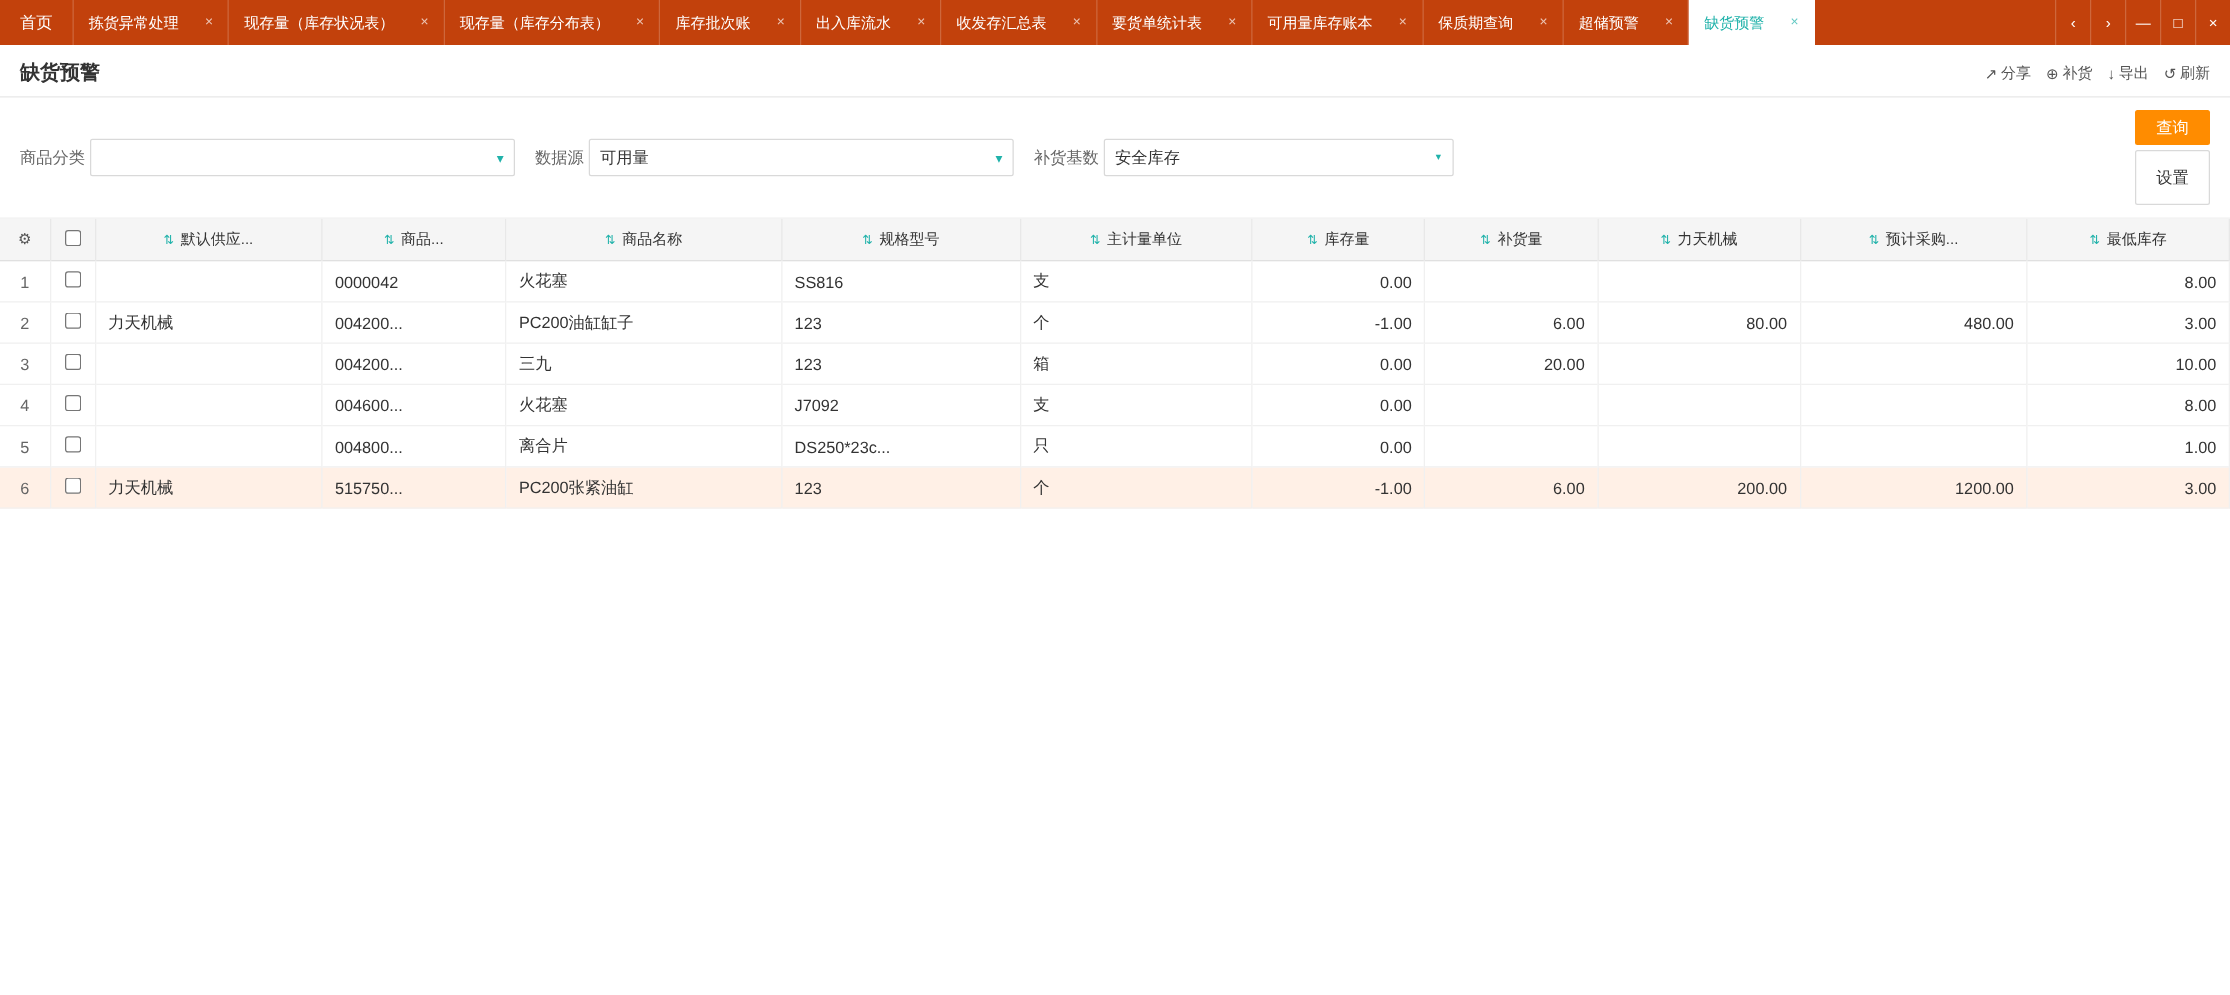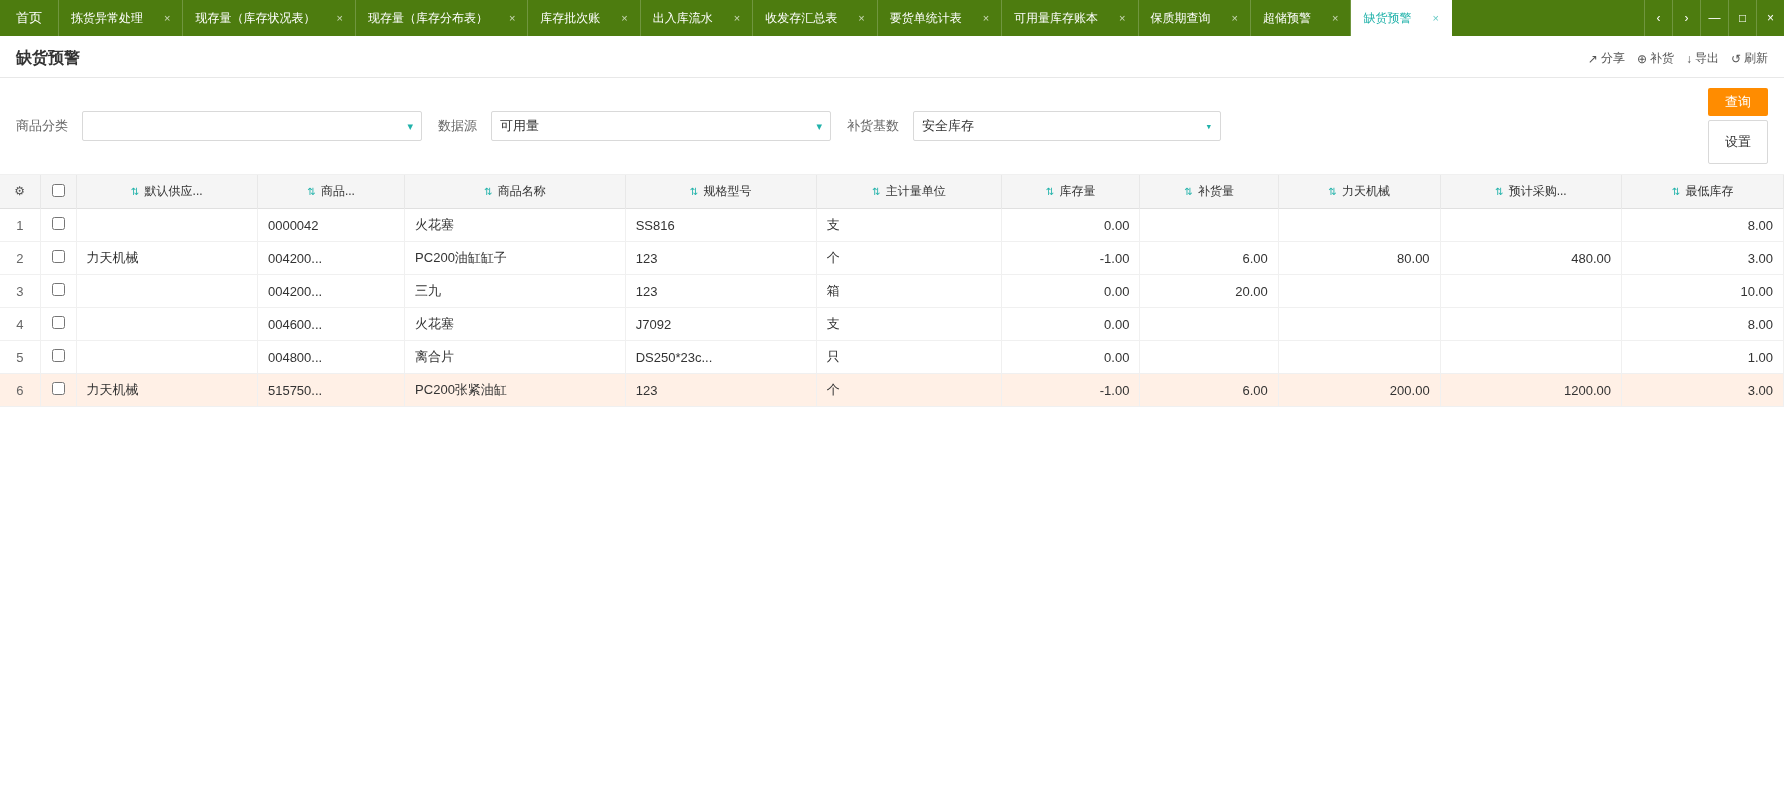--- a/index.html
+++ b/index.html
@@ -2,21 +2,21 @@
 <html><head>
   <meta charset="utf-8">
   <style>
     * { margin: 0; padding: 0; box-sizing: border-box; }
     body { font-family: 'Microsoft YaHei', Arial, sans-serif; font-size: 13px; background: #f5f5f5; color: #333; overflow: hidden; }
 
     
     .top-nav {
       display: flex;
       align-items: center;
-      background: #4d7c0f;
+      background: #c2410c;
       height: 36px;
       overflow: hidden;
     }
     .top-nav .tab {
       display: flex;
       align-items: center;
       padding: 0 12px;
       height: 100%;
       color: #fff;
       font-size: 12px;
@@ -105,21 +105,21 @@
       display: flex;
       align-items: center;
       padding: 10px 16px;
       gap: 16px;
       border-bottom: 1px solid #f0f0f0;
       flex-wrap: wrap;
     }
     .filter-group {
       display: flex;
       align-items: center;
-      gap: 14px;
+      gap: 4px;
     }
     .filter-label {
       color: #666;
       font-size: 13px;
       white-space: nowrap;
     }
     .filter-select {
       min-width: 220px;
       height: 30px;
       border: 1px solid #d9d9d9;
@@ -309,21 +309,21 @@
     <div class="filter-group">
       <span class="filter-label">数据源</span>
       <div class="filter-select" style="width:340px;">
         <span>可用量</span>
         <span class="arrow">▾</span>
       </div>
     </div>
 
     <div class="filter-group">
       <span class="filter-label">补货基数</span>
-      <div class="filter-select" style="width:308px;font-family:Liberation Mono, monospace;">
+      <div class="filter-select" style="width:280px;font-family:Liberation Mono, monospace;">
         <span>安全库存</span>
         <span class="arrow">▾</span>
       </div>
     </div>
 
     <div class="filter-actions">
       <button class="btn-query">查询</button>
       <button class="btn-settings">设置</button>
     </div>
   </div>

